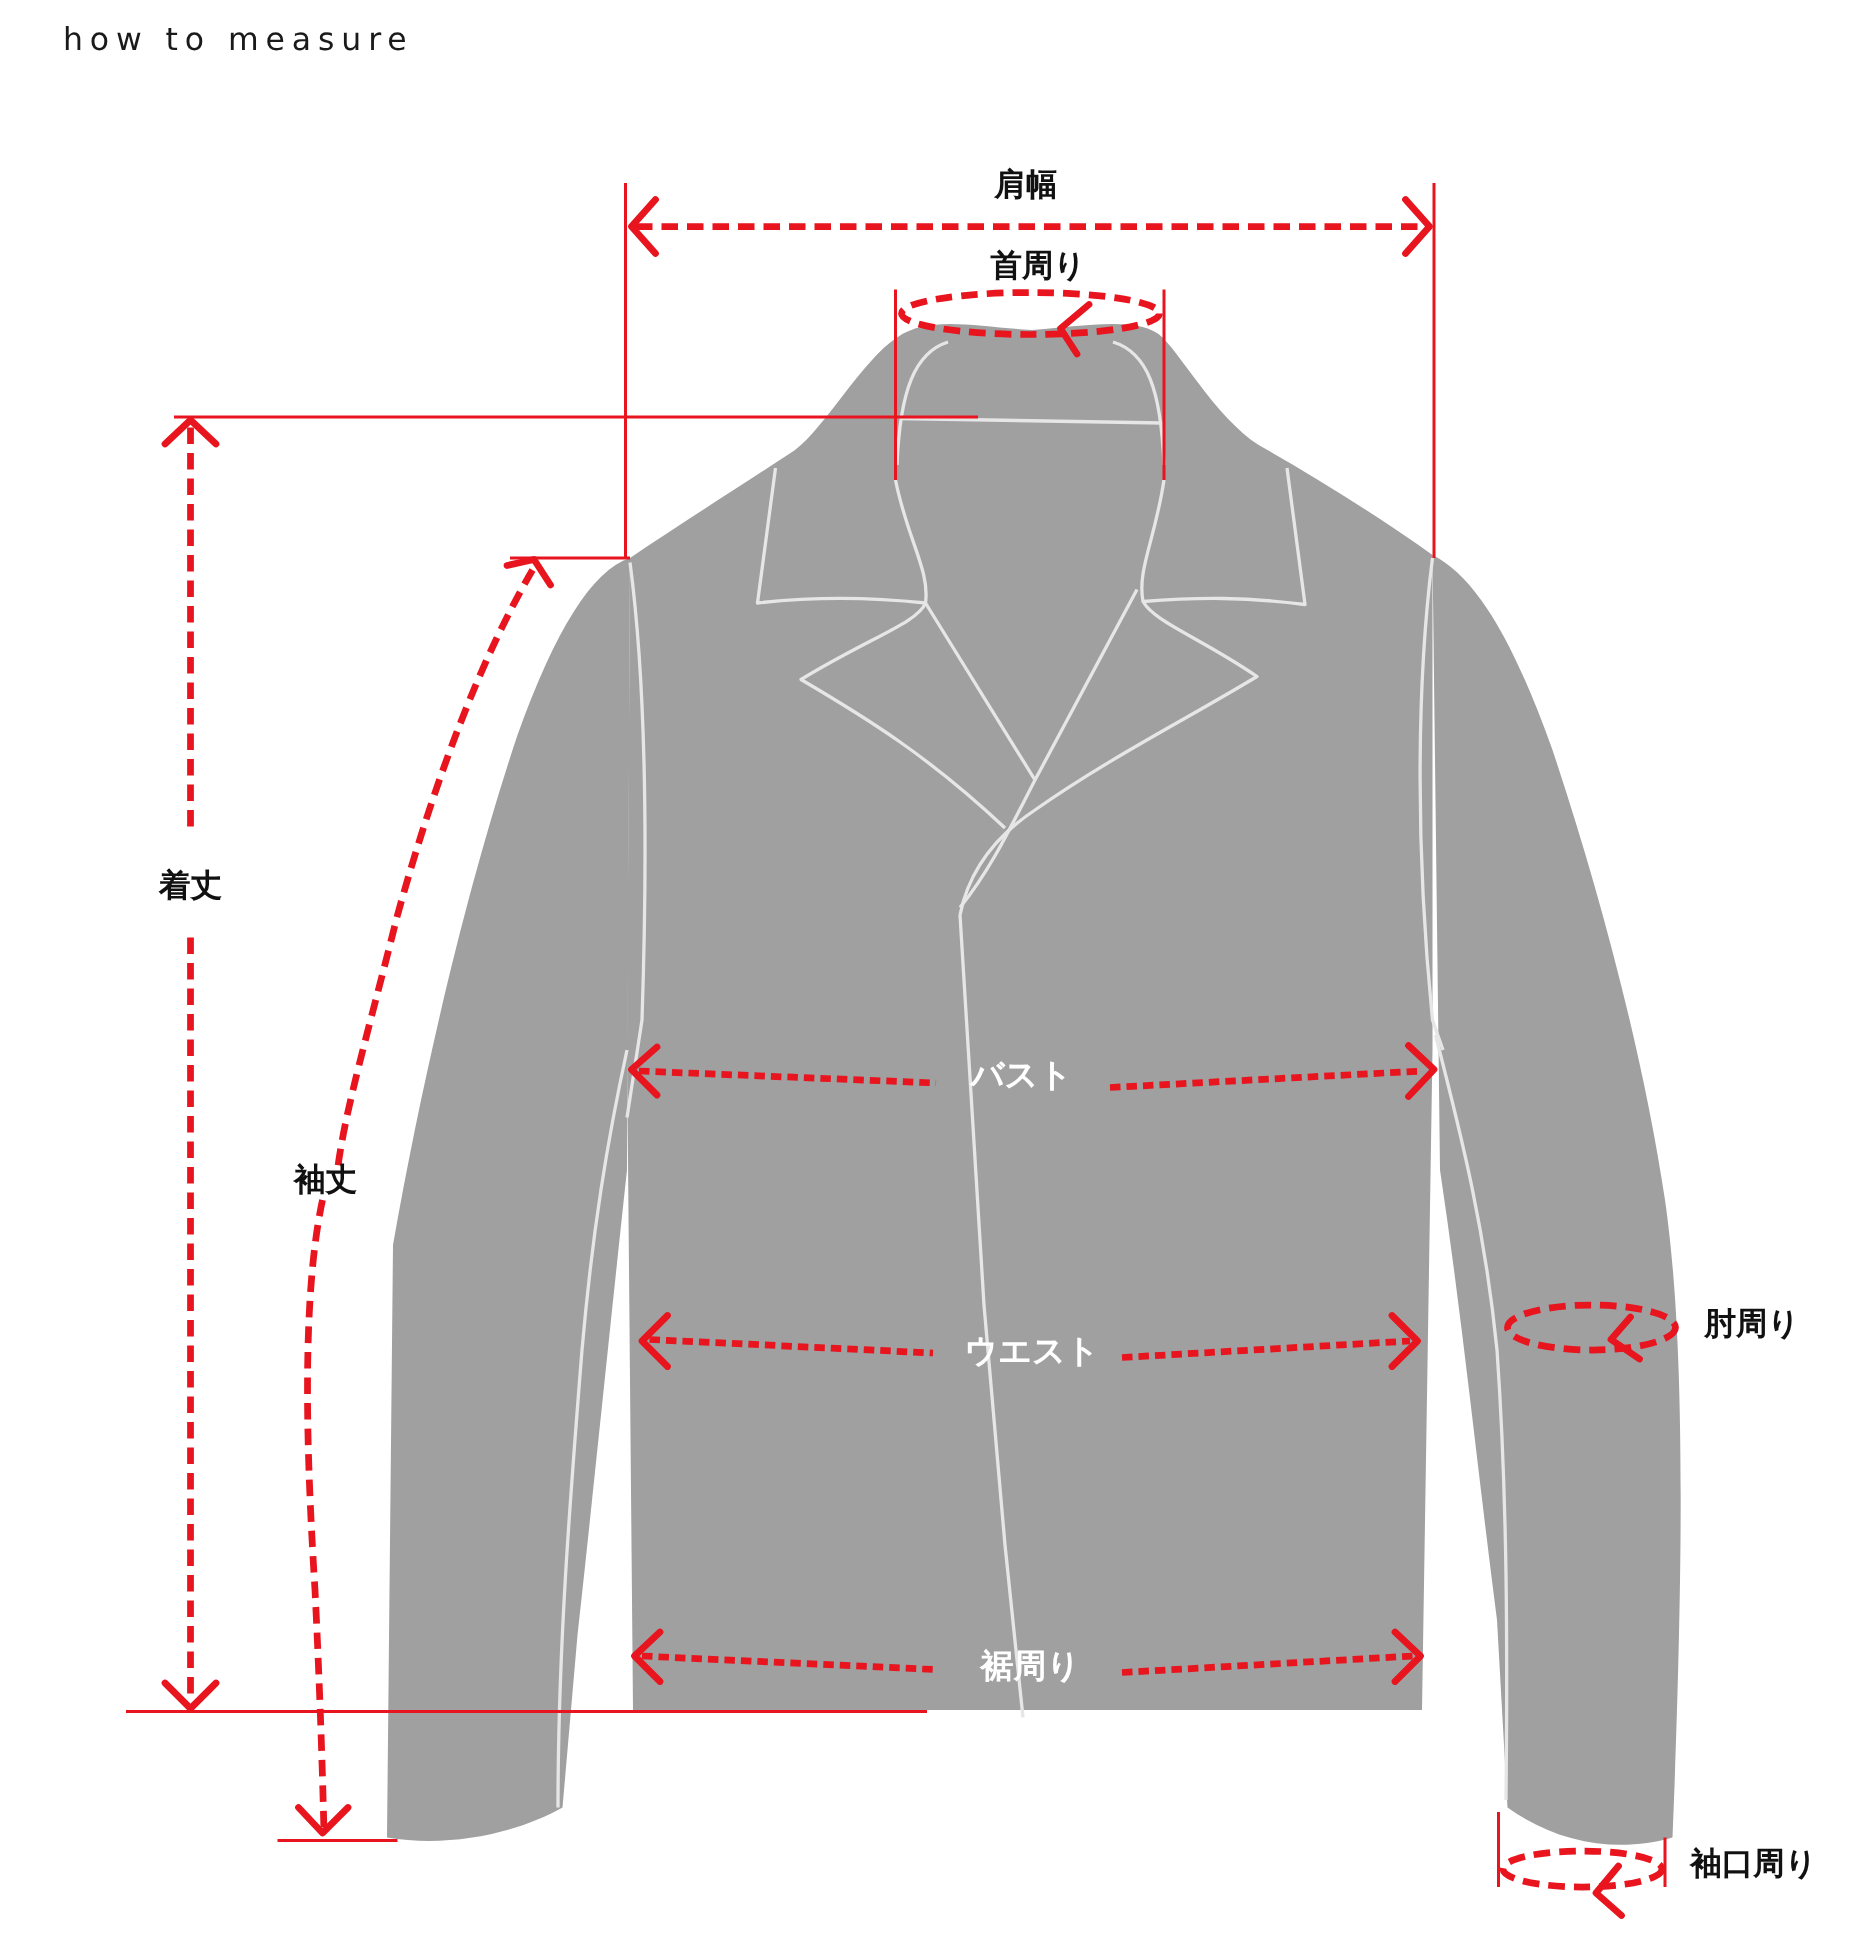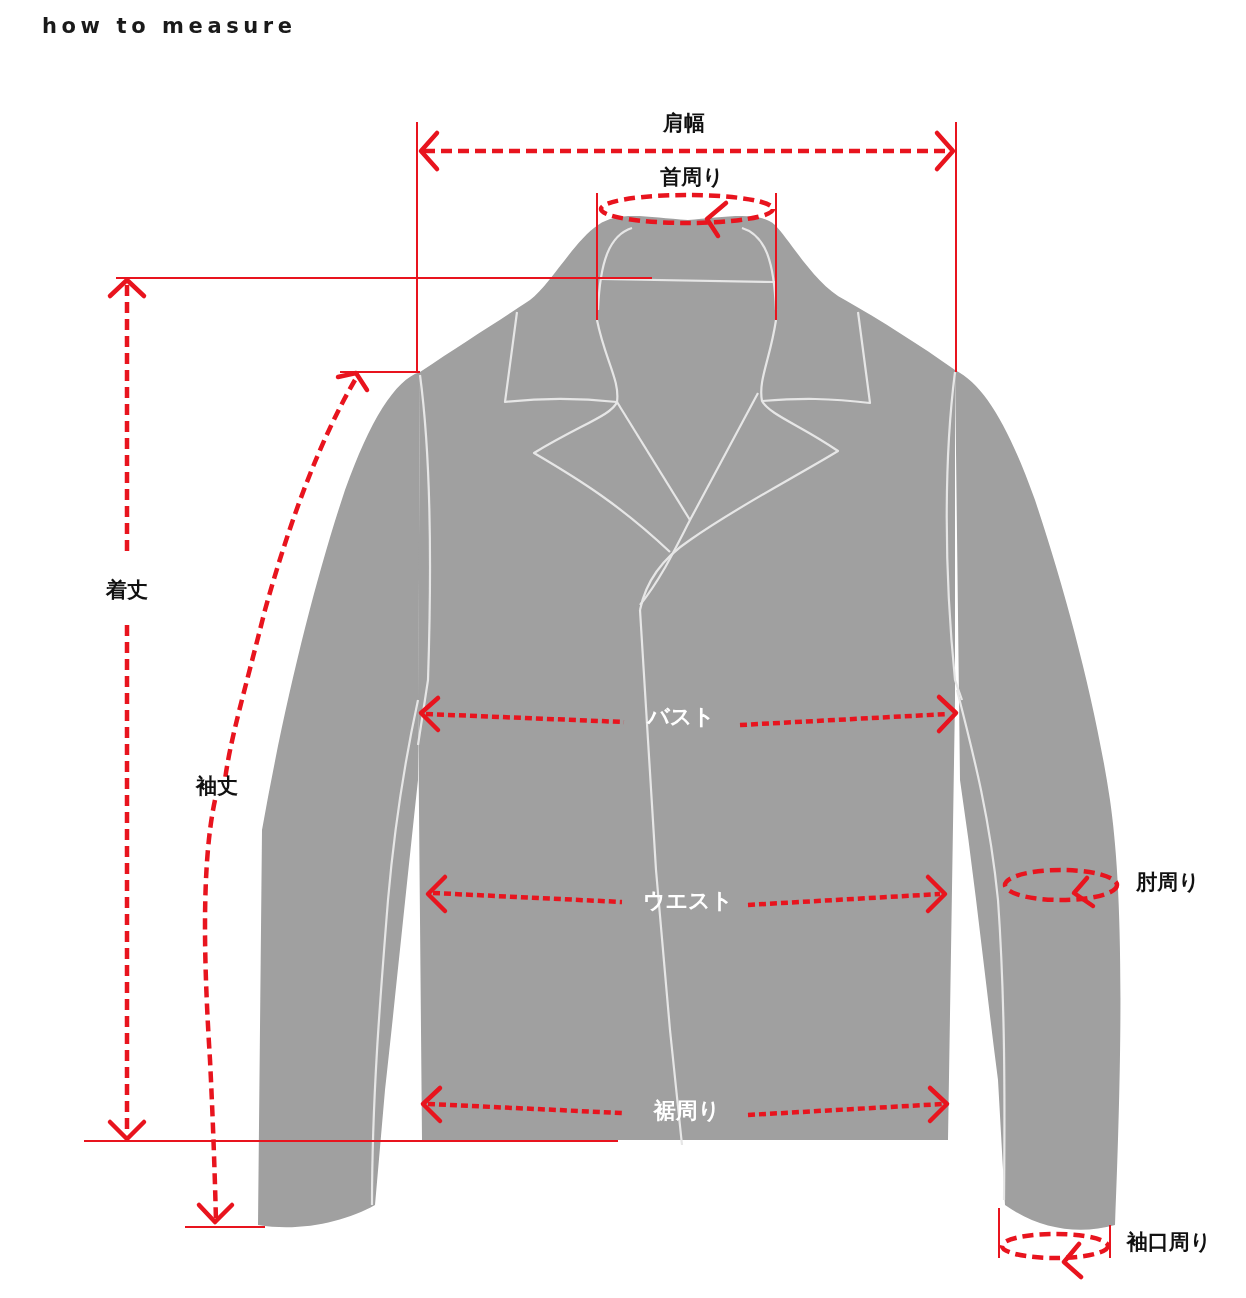--- a/index.html
+++ b/index.html
@@ -1,20 +1,20 @@
 <!DOCTYPE html>
 <html><head>
 <meta charset="utf-8">
 <style>
   html, body { margin: 0; padding: 0; background: #ffffff; }
   body { width: 1246px; height: 1298px; position: relative; overflow: hidden; }
   .page-title {
     position: absolute; left: 42px; top: 14px;
     font-family: "DejaVu Sans", sans-serif; font-size: 21px;
-    letter-spacing: 4.6px; color: #1a1a1a; font-weight: 700;
+    letter-spacing: 4.6px; color: #1a1a1a; font-weight: 400;
   }
   .diagram { position: absolute; left: 0; top: 0; }
   .lbl-dark { font-family: "DejaVu Sans", sans-serif; font-weight: 700; font-size: 21px; fill: #111; }
   .lbl-light { font-family: "DejaVu Sans", sans-serif; font-weight: 700; font-size: 22px; fill: #ffffff; }
   .dash { fill: none; stroke: #e8141e; stroke-width: 4.5; stroke-dasharray: 11 6; }
   .dash-s { fill: none; stroke: #e8141e; stroke-width: 4.5; stroke-dasharray: 7 4; }
   .head { fill: none; stroke: #e8141e; stroke-width: 4.5; stroke-linecap: round; stroke-linejoin: round; }
   .ref { stroke: #e8141e; stroke-width: 2; fill: none; }
   .seam { fill: none; stroke: #e6e6e6; stroke-width: 2.2; stroke-linejoin: round; }
   .body { fill: #a0a0a0; }

